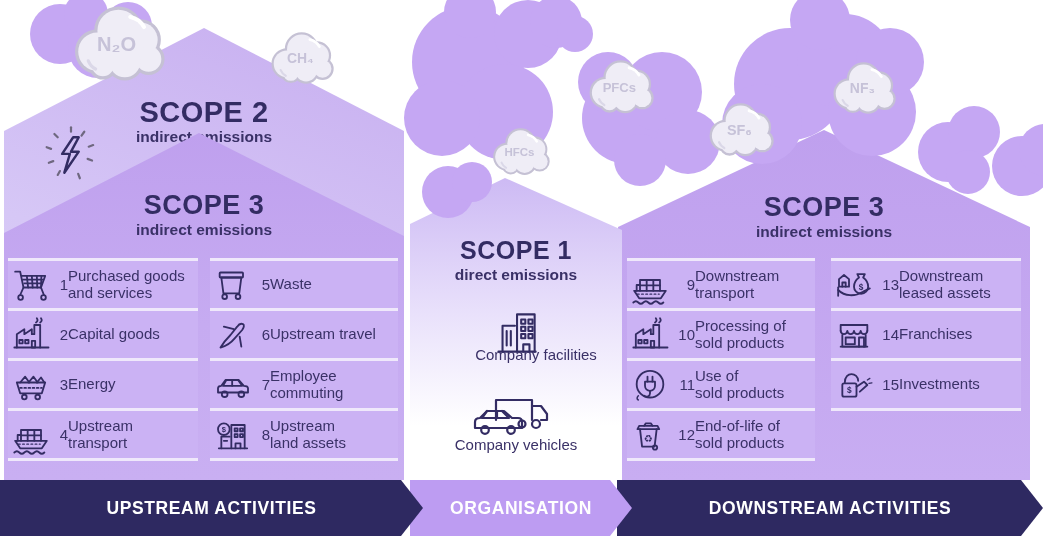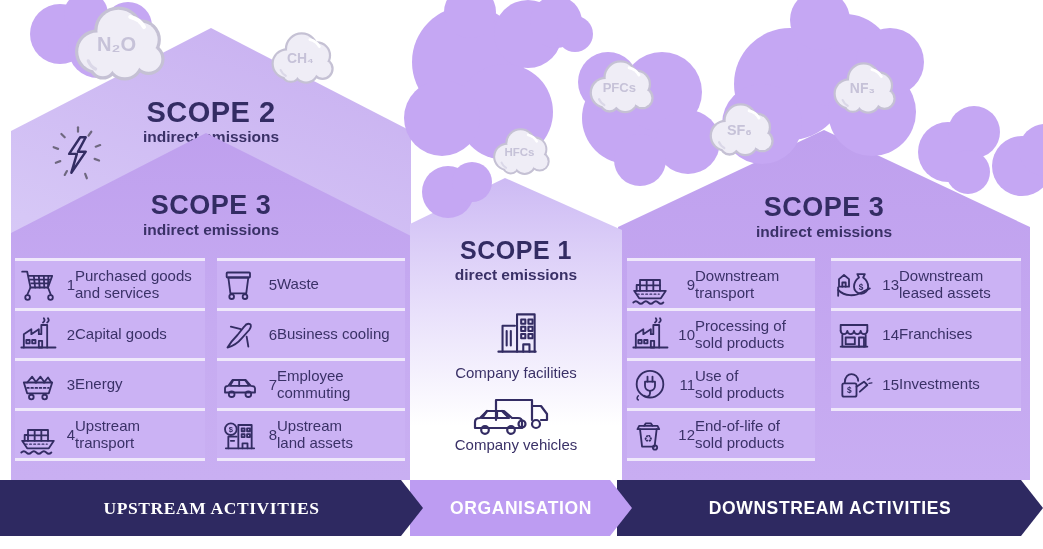--- a/index.html
+++ b/index.html
@@ -1,21 +1,21 @@
 <!DOCTYPE html>
 <html><head>
 <meta charset="utf-8">
 <style>
   html,body{margin:0;padding:0;background:#ffffff;}
   .stage{position:relative;width:1043px;height:549px;overflow:hidden;
          font-family:"Liberation Sans",sans-serif;background:#ffffff;}
   .abs{position:absolute;}
   
   .house{position:absolute;}
-  .house-left{left:11px;top:28px;width:400px;height:452px;z-index:1;
+  .house-left{left:4px;top:28px;width:400px;height:452px;z-index:1;
     background:linear-gradient(200deg,#c7aef0 0%,#d6c7f6 55%,#ddd2f8 100%);
     clip-path:polygon(0 103px,200px 0,400px 103px,400px 452px,0 452px);}
   .inner-chevron{position:absolute;left:0;top:105px;width:400px;height:347px;
     background:linear-gradient(180deg,#bfa0ee 0%,#c6abf1 55%,#c9aff2 100%);
     clip-path:polygon(0 100px,195px 0,400px 103px,400px 347px,0 347px);}
   .house-mid{left:410px;top:178px;width:212px;height:302px;z-index:3;
     background:linear-gradient(180deg,#cdbaf4 0%,#e9e1fb 45%,#ffffff 82%);
     clip-path:polygon(0 46px,95px 0,212px 52px,212px 302px,0 302px);}
   .house-right{left:618px;top:130px;width:412px;height:350px;z-index:2;
     background:linear-gradient(180deg,#bfa0ee 0%,#c8adf2 100%);
@@ -42,21 +42,21 @@
     white-space:pre-line;}
   
   .mid-item{position:absolute;width:100%;text-align:center;color:#3a3167;
     font-size:15px;}
   .mid-icon{position:absolute;left:0;width:100%;display:flex;justify-content:center;}
   
   .bar{position:absolute;top:480px;height:56px;display:flex;align-items:center;
     justify-content:center;font-weight:bold;color:#ffffff;font-size:17.5px;
     letter-spacing:.6px;}
   .bar-up{left:0;width:423px;z-index:7;background:#2e2961;
-    clip-path:polygon(0 0,401px 0,423px 28px,401px 56px,0 56px);padding-right:22px;font-family:Liberation Serif, serif;}
+    clip-path:polygon(0 0,401px 0,423px 28px,401px 56px,0 56px);padding-right:22px;}
   .bar-org{left:410px;width:222px;z-index:6;background:#bd9cf2;
     clip-path:polygon(0 0,200px 0,222px 28px,200px 56px,0 56px);padding-right:22px;}
   .bar-down{left:617px;width:426px;z-index:5;background:#2e2961;
     clip-path:polygon(0 0,404px 0,426px 28px,404px 56px,0 56px);padding-right:22px;}
   
   .blob-layer{position:absolute;left:0;top:0;width:1060px;height:230px;z-index:8;
     pointer-events:none;}
   .gas-cloud{position:absolute;z-index:9;}
   .gas-cloud svg{display:block;width:100%;height:auto;}
   svg text{font-family:"Liberation Sans",sans-serif;}
@@ -223,21 +223,21 @@
           <span class="item-icon">
             <svg viewBox="0 0 48 48">
               <g fill="none" stroke="#332c63" stroke-width="2.2" stroke-linecap="round" stroke-linejoin="round">
                 <path d="M9 39c7-2 13-6 17-11l9-10c2-3 3-6 1-7s-5 0-7 3l-8 10c-5 5-9 10-12 15z"></path>
                 <path d="M25 17l-12-3"></path>
                 <path d="M32 26l2 12"></path>
               </g>
             </svg>
           </span>
           <span class="item-num num-w1">6</span>
-          <span class="item-label">Business cooling</span>
+          <span class="item-label">Upstream travel</span>
         </div>
 
         <div class="item-row">
           <span class="item-icon">
             <svg viewBox="0 0 48 48">
               <g fill="none" stroke="#332c63" stroke-width="2.2" stroke-linecap="round" stroke-linejoin="round">
                 <path d="M6 33v-5c0-2 1.5-3 4-3l5-7h16l6 7c3 0 5 1 5 3v5z"></path>
                 <path d="M16 18l-4 7h23l-5-7"></path>
                 <path d="M23 18v7"></path>
                 <circle cx="14" cy="35" r="3.4"></circle>
@@ -290,21 +290,21 @@
           <rect x="33" y="27" width="4" height="4"></rect>
             <rect x="40" y="27" width="4" height="4"></rect>
           <path d="M35 44v-7h6v7"></path>
           <path d="M15 44V19h12"></path>
             <path d="M19 24v14"></path>
             <path d="M23 24v14"></path>
           <path d="M11 44h36"></path>
         </g>
       </svg>
     </div>
-    <div class="mid-item" style="top:186px;">Company facilities</div>
+    <div class="mid-item" style="top:168px;padding-left:20px;">Company facilities</div>
 
     <div class="mid-icon" style="top:216px;">
       <svg viewBox="0 0 88 46" width="88" height="46">
         <g fill="none" stroke="#332c63" stroke-width="2.2" stroke-linecap="round" stroke-linejoin="round">
           <path d="M24 26V6h36v20"></path>
           <path d="M60 12h9l6 8v6h-6"></path>
           <circle cx="64" cy="30" r="4"></circle>
             <circle cx="50" cy="30" r="3.5"></circle>
           <path d="M3 34v-6c0-2.5 2-4 5-4l7-7h17l8 7h6c3 0 4 1.5 4 4v6z"></path>
           <path d="M15 17l-5 7h27l-7-7"></path>

